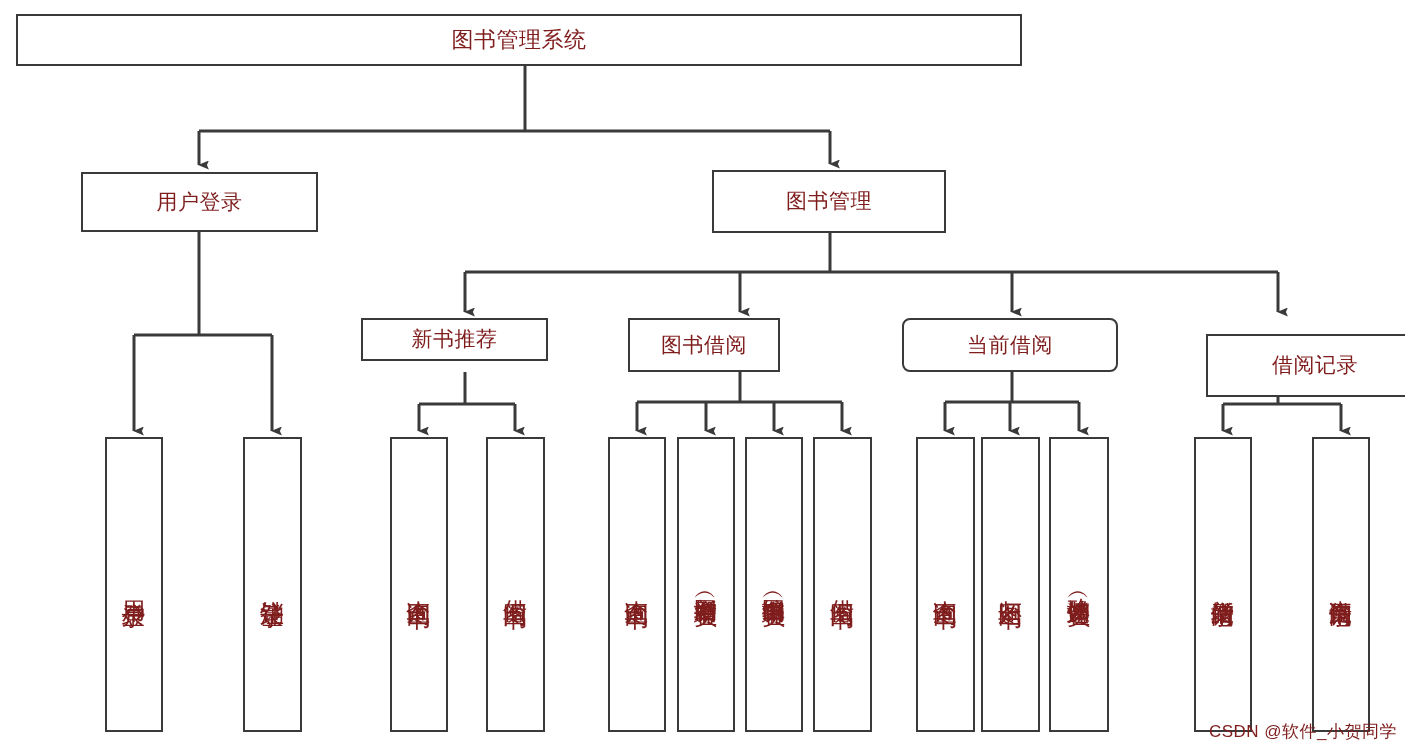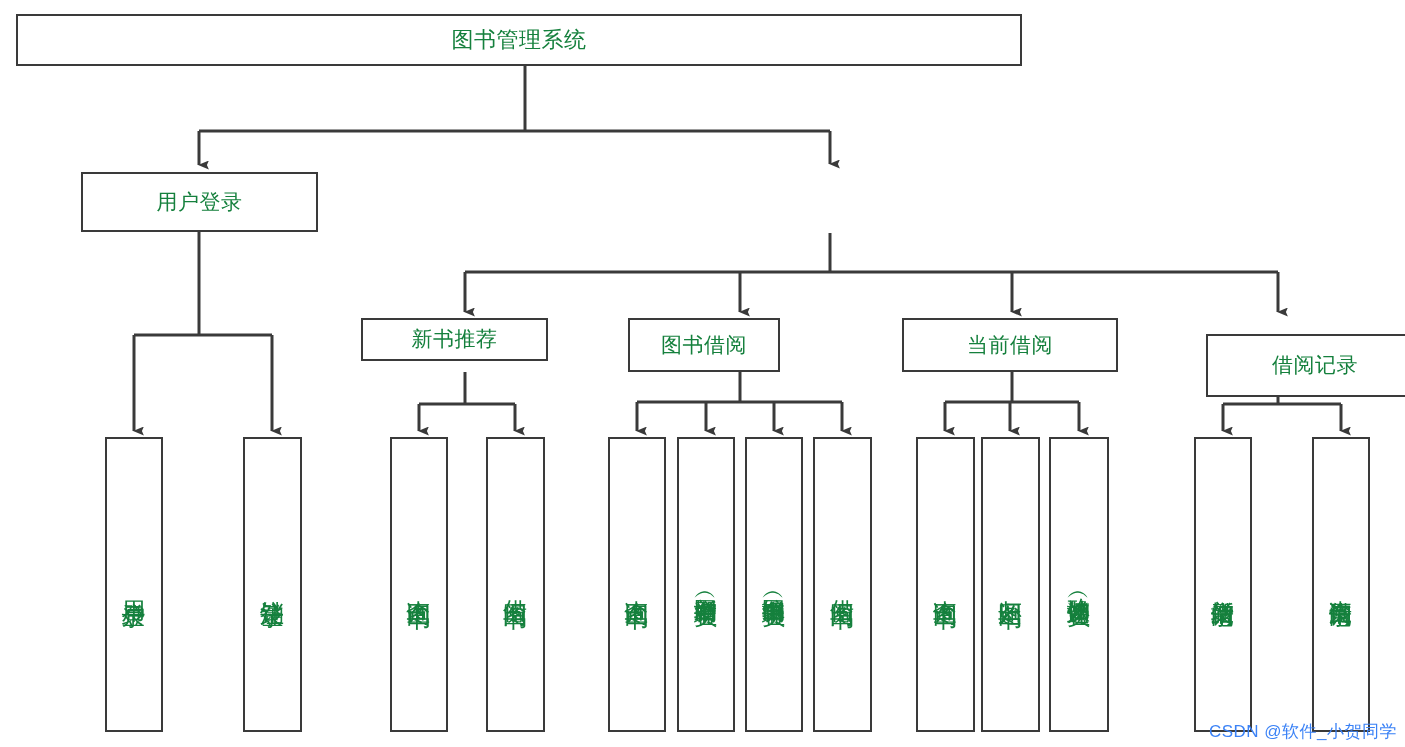--- a/index.html
+++ b/index.html
@@ -32,21 +32,21 @@
     background: #ffffff;
     display: flex;
     align-items: center;
     justify-content: center;
     color: #2b2b2b;
   }
   .node .lbl {
     display: block;
     text-align: center;
     line-height: 1.18;
-    color: #15803d;
+    color: #7f1d1d;
   }
   .node.horiz .lbl {
     font-size: 21px;
     letter-spacing: 0.5px;
     white-space: nowrap;
   }
   .node.vert {
     align-items: center;
     justify-content: center;
     padding: 6px 0;
@@ -62,21 +62,21 @@
   .node.vert.long .lbl {
     font-size: 23px;
     letter-spacing: 1px;
   }
   #root-node .lbl { font-size: 22px; }
   #watermark {
     position: absolute;
     right: 8px;
     bottom: 4px;
     font-size: 17px;
-    color: #3b82f6;
+    color: #7f1d1d;
     letter-spacing: 0.5px;
     white-space: nowrap;
     user-select: none;
   }
 </style>
 </head>
 <body>
 
 <div id="canvas">
 
@@ -131,28 +131,31 @@
     </g>
   </svg>
 
   <div class="node horiz" id="root-node" style="left:16px; top:14px; width:1006px; height:52px;">
     <span class="lbl">图书管理系统</span>
   </div>
 
   <div class="node horiz" style="left:81px; top:172px; width:237px; height:60px;">
     <span class="lbl">用户登录</span>
   </div>
+  <div class="node horiz" style="left:712px; top:170px; width:234px; height:63px;">
+    <span class="lbl">图书管理</span>
+  </div>
 
   <div class="node horiz" style="left:361px; top:318px; width:187px; height:43px;">
     <span class="lbl">新书推荐</span>
   </div>
   <div class="node horiz" style="left:628px; top:318px; width:152px; height:54px;">
     <span class="lbl">图书借阅</span>
   </div>
-  <div class="node horiz" style="left:902px; top:318px; width:216px; height:54px;">
+  <div class="node horiz" style="left:902px; top:318px; width:216px; height:54px;border-radius:8px;">
     <span class="lbl">当前借阅</span>
   </div>
   <div class="node horiz" style="left:1206px; top:318px; width:218px; height:63px;margin-top:16px;">
     <span class="lbl">借阅记录</span>
   </div>
 
   <div class="node vert" style="left:105px; top:437px; width:58px; height:295px;">
     <span class="lbl">用户登录</span>
   </div>
   <div class="node vert" style="left:243px; top:437px; width:59px; height:295px;">

